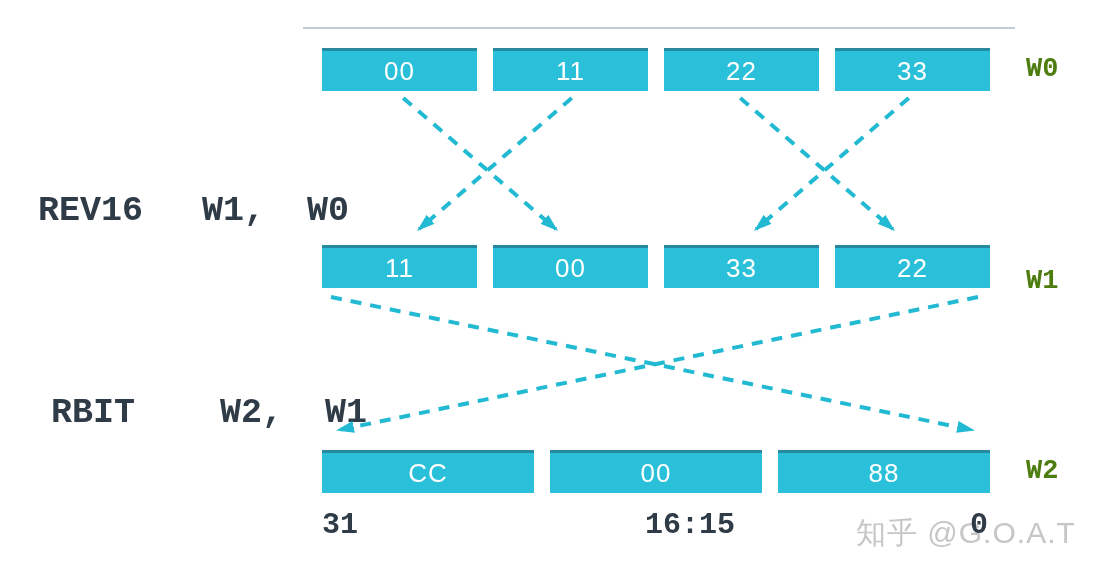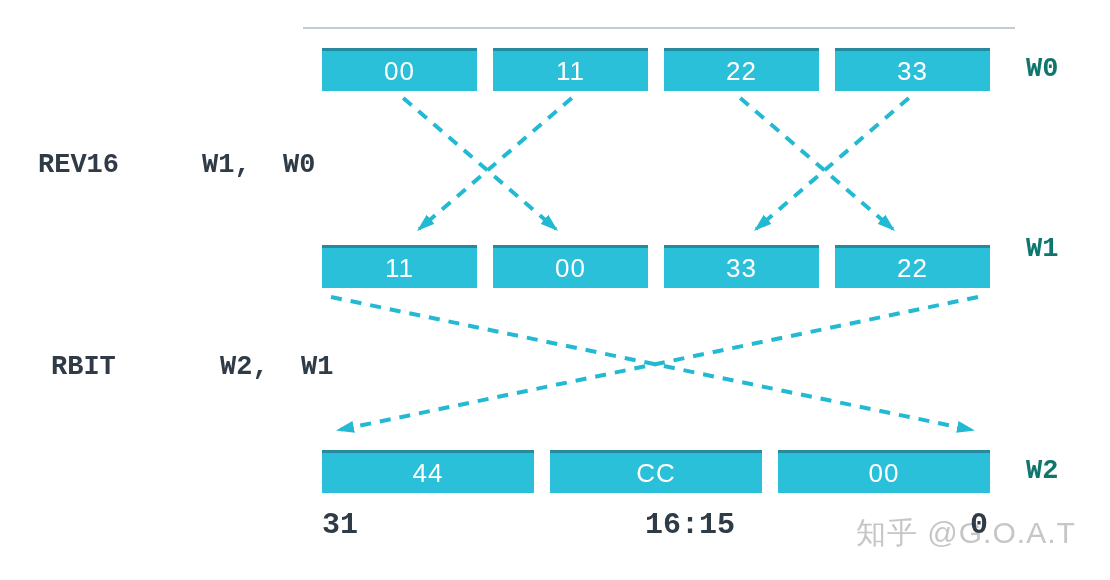--- a/index.html
+++ b/index.html
@@ -17,27 +17,27 @@
   }
   .byte-cell{
     flex:1;background:#2bc0d9;border-top:3px solid rgba(35,55,68,0.40);
     color:#ffffff;font-size:26px;letter-spacing:1px;
     display:flex;align-items:center;justify-content:center;
     box-sizing:border-box;
   }
   .reg-label{
     position:absolute;left:1026px;
     font-family:"Liberation Mono","DejaVu Sans Mono",monospace;
-    font-weight:700;font-size:27px;color:#0f766e;white-space:pre;
+    font-weight:700;font-size:27px;color:#4d7c0f;white-space:pre;
   }
   .instr{position:absolute;left:0;top:0;width:100%;height:0;}
   .instr span{
     position:absolute;
     font-family:"Liberation Mono","DejaVu Sans Mono",monospace;
-    font-weight:700;font-size:27px;color:#2f3b47;white-space:pre;
+    font-weight:700;font-size:35px;color:#2f3b47;white-space:pre;margin-top:41px;
   }
   .bit-label{
     position:absolute;top:508px;
     font-family:"Liberation Mono","DejaVu Sans Mono",monospace;
     font-weight:700;font-size:30px;color:#2f3b47;white-space:pre;
   }
   .watermark{
     position:absolute;left:856px;top:513px;
     font-size:30px;color:#c6c6c6;letter-spacing:1px;white-space:pre;
     text-shadow:0 1px 0 #ffffff;
@@ -68,27 +68,27 @@
       <div class="byte-cell">22</div>
       <div class="byte-cell">33</div>
     </div>
   <div class="reg-row" id="row-1" style="top:245px">
       <div class="byte-cell">11</div>
       <div class="byte-cell">00</div>
       <div class="byte-cell">33</div>
       <div class="byte-cell">22</div>
     </div>
   <div class="reg-row" id="row-2" style="top:450px">
-      <div class="byte-cell">44</div>
       <div class="byte-cell">CC</div>
       <div class="byte-cell">00</div>
+      <div class="byte-cell">88</div>
     </div>
 
   <span class="reg-label" style="top:54px">W0</span>
-  <span class="reg-label" style="top:234px">W1</span>
+  <span class="reg-label" style="top:266px">W1</span>
   <span class="reg-label" style="top:456px">W2</span>
 
   <span class="watermark">知乎 @G.O.A.T</span>
 
   <span class="bit-label" style="left:322px">31</span>
   <span class="bit-label" style="left:690px;transform:translateX(-50%)">16:15</span>
   <span class="bit-label" style="left:970px">0</span>
 
   <svg class="arrows" viewBox="0 0 1110 580">
     <defs>

